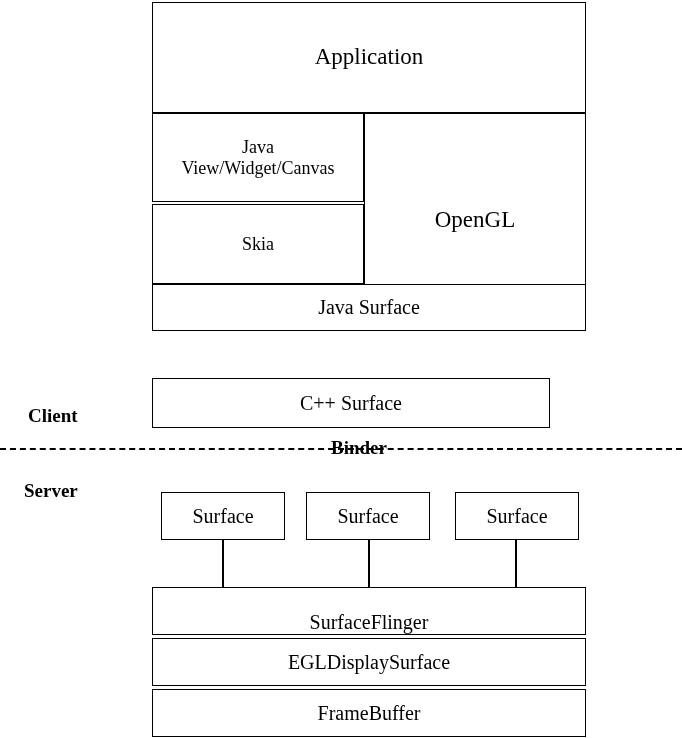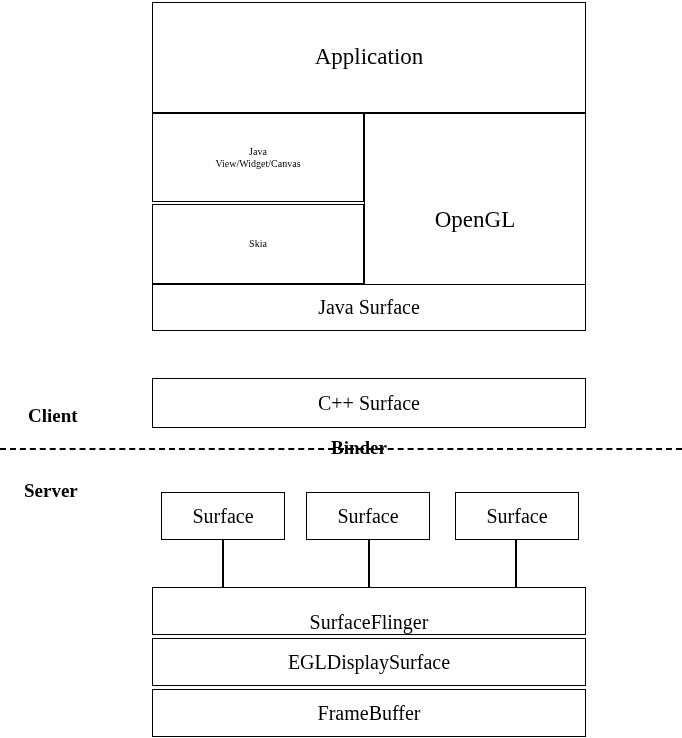--- a/index.html
+++ b/index.html
@@ -48,21 +48,21 @@
     white-space: nowrap;
     background: transparent;
   }
   .connector {
     position: absolute;
     width: 0;
     border-left: 2px solid #000000;
   }
   .t-app      { font-size: 23px; }
   .t-opengl   { font-size: 23px; }
-  .t-small    { font-size: 10px; }
+  .t-small    { font-size: 18px; }
   .t-bar      { font-size: 20px; }
   .t-surface  { font-size: 20px; }
   .t-side     { font-size: 19px; }
   .t-binder   { font-size: 19px; }
 </style>
 </head>
 <body>
 
 <div id="canvas">
 
@@ -81,21 +81,21 @@
 
   <div class="box t-opengl" style="left:364px; top:113px; width:222px; height:215px;">
     <span>OpenGL</span>
   </div>
 
   <div class="box t-bar" style="left:152px; top:284px; width:434px; height:47px;">
     <span>Java Surface</span>
   </div>
 
 
-  <div class="box t-bar" style="left:152px; top:378px; width:434px; height:50px;text-align:center;">
+  <div class="box t-bar" style="left:152px; top:378px; width:398px; height:50px;text-align:center;">
     <span>C++ Surface</span>
   </div>
 
   <div class="lbl t-side" style="left:28px; top:405px;">Client</div>
 
   <div class="divider" style="top:448px;"></div>
 
   <div class="binder-label t-binder" style="left:331px; top:437px;">Binder</div>
 
   <div class="lbl t-side" style="left:24px; top:480px;">Server</div>

